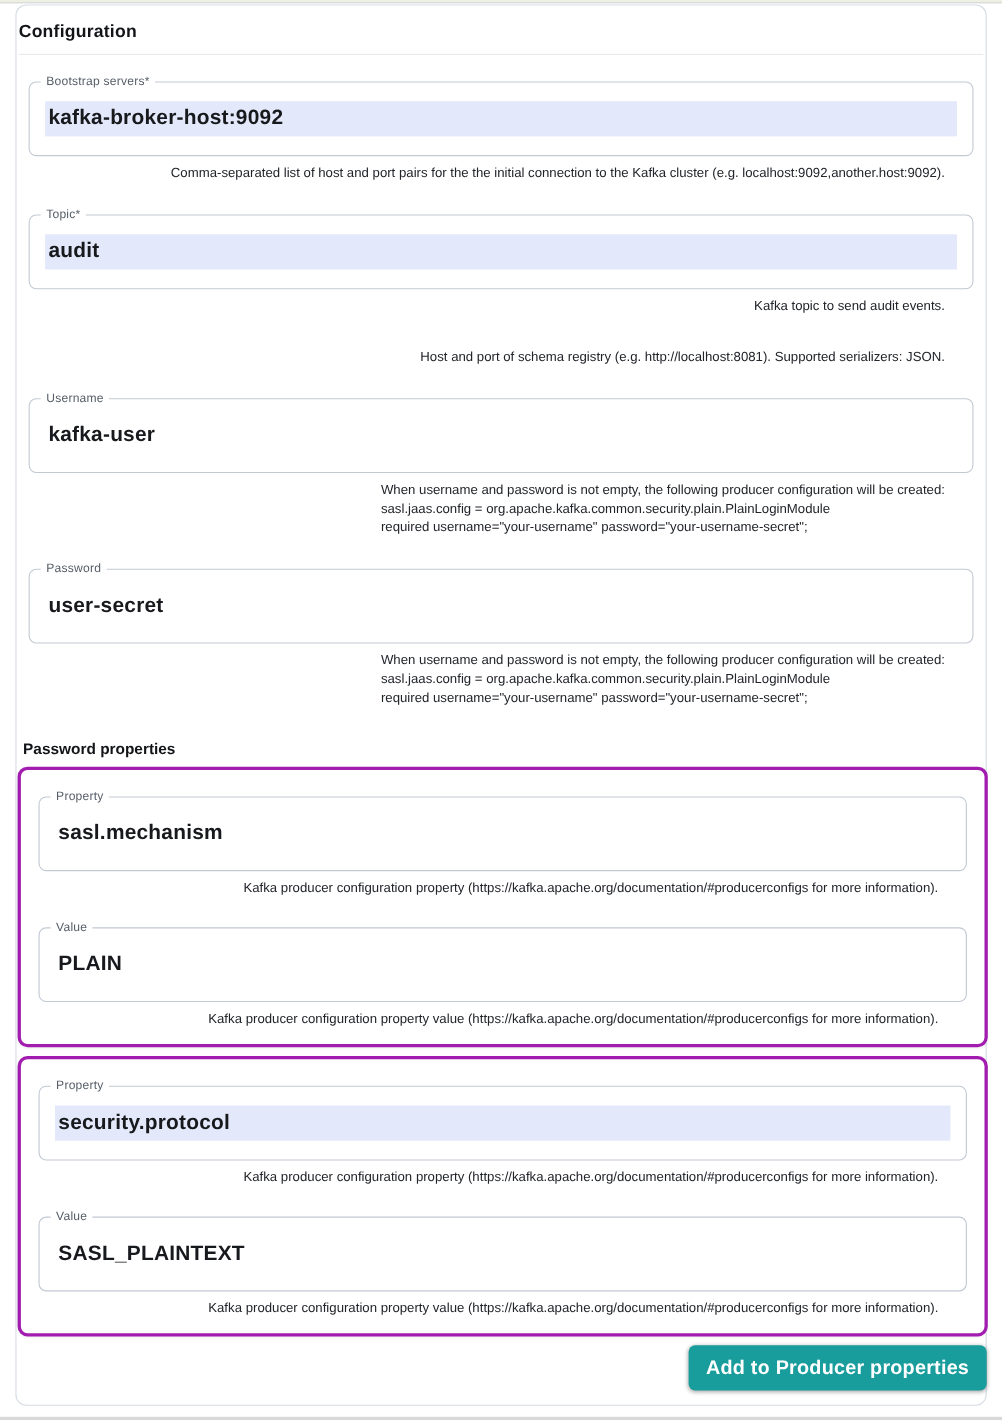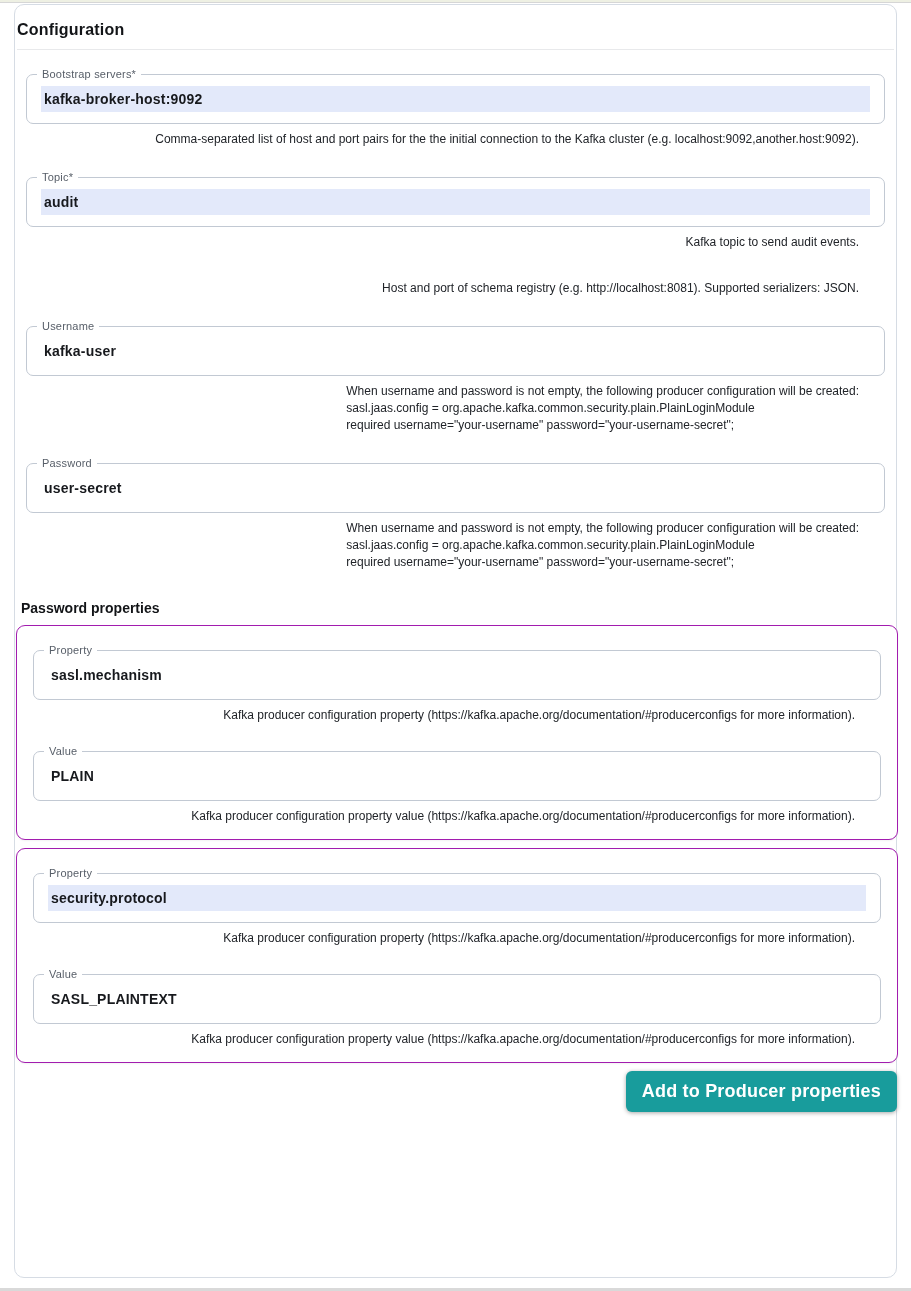--- a/index.html
+++ b/index.html
@@ -31,39 +31,39 @@
   .page-title {
     font-size:16px; font-weight:bold; color:#121417;
     line-height:18px; margin:0 0 10px 0; letter-spacing:0.2px;
   }
   .divider { border:none; border-top:1px solid #e8e9eb; margin:0 0 24px 0; }
   .content { padding:0 9px; }
 
   .group { margin-bottom:29px; }
   .field {
     position:relative;
-    height:50px;
+    height:68px;
     border:1px solid #c2c9d3;
     border-radius:7px;
     background:#fff;
     display:flex; align-items:center;
     padding:0 14px;
   }
   .notch-label {
     position:absolute; top:-8px; left:10px;
     background:#fff; padding:0 5px;
     font-size:11px; color:#575e68; line-height:14px;
     letter-spacing:0.2px;
     white-space:nowrap;
   }
   .val {
     flex:1; width:100%;
     border:none; outline:none; background:transparent;
     font-family:inherit;
-    font-size:14px; font-weight:600; color:#17191d;
+    font-size:19px; font-weight:600; color:#17191d;
     padding:5px 3px;
     letter-spacing:0.2px;
   }
   .val::placeholder { color:#8b9199; font-weight:normal; opacity:1; }
   .val.hl { background:#e3e9fa; }
   .select-value {
     flex:1; font-size:14px; font-weight:600; color:#17191d; padding:0 3px;
   }
   .caret {
     width:0; height:0;
@@ -79,21 +79,21 @@
   }
   .helper .txt {
     display:inline-block; text-align:left; white-space:pre-line;
   }
 
   .pp-title {
     font-size:14px; font-weight:bold; color:#121417;
     margin:0 0 8px -5px; line-height:17px;
   }
   .card {
-    border:1px solid #a21caf;
+    border:3px solid #a21caf;
     border-radius:9px;
     background:#fff;
     margin:0 -13px 8px -10px;
     padding:24px 16px 14px;
     box-shadow:0 1px 2px rgba(0,0,0,0.05);
   }
   .card .group { margin-bottom:27px; }
   .card .group:last-child { margin-bottom:0; }
 
   .btn-row {

